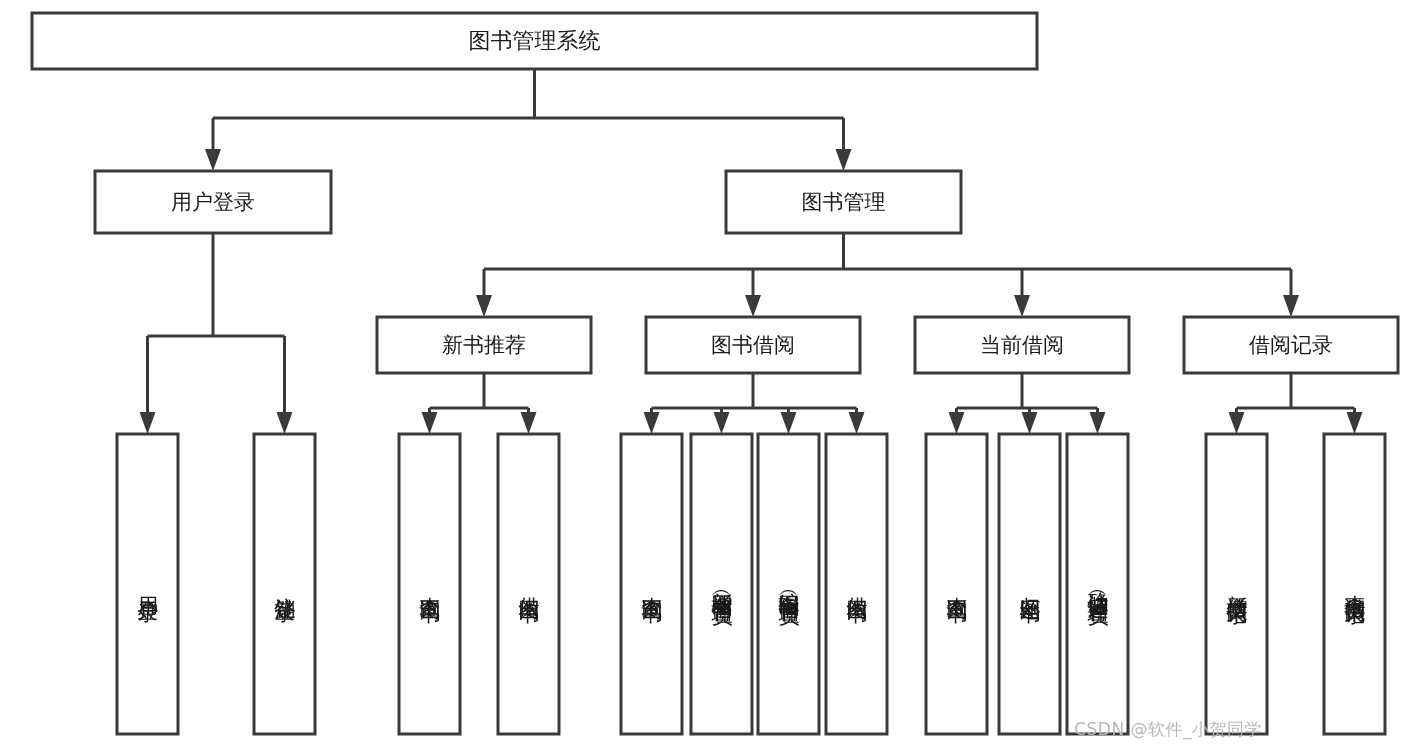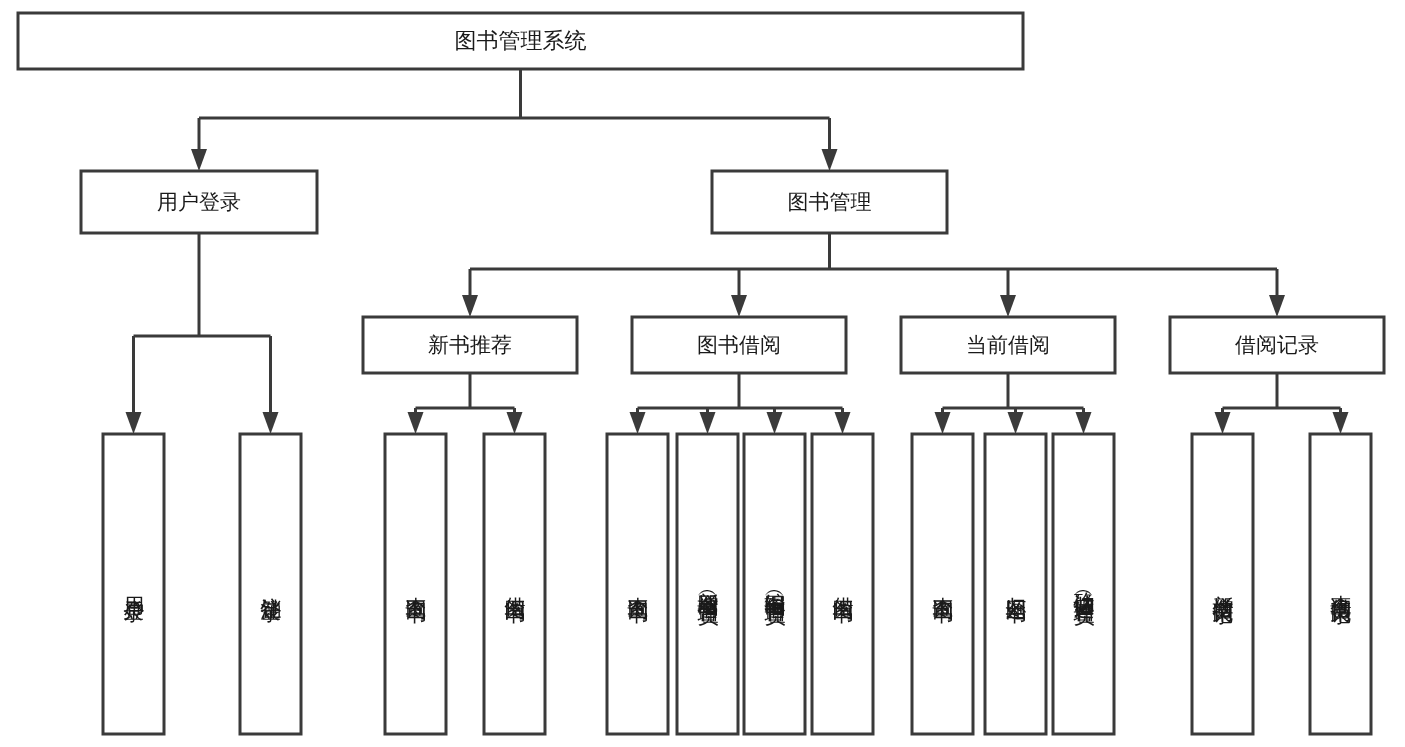--- a/index.html
+++ b/index.html
@@ -12,20 +12,21 @@
     width: 1405px;
     height: 747px;
     overflow: hidden;
     font-family: "DejaVu Sans", "Liberation Sans", sans-serif;
   }
   #diagram-root {
     position: relative;
     width: 1256px;
     height: 747px;
     background: #ffffff;
+    margin-left: 14px;
   }
   svg#tree-svg {
     position: absolute;
     left: 0;
     top: 0;
     width: 1405px;
     height: 747px;
     display: block;
   }
   .node-box {
@@ -214,13 +215,14 @@
         <span class="leaf-label">确认归还（管理员）</span>
       </div>
       <div class="leaf-label-wrap" style="left: 1192px; top: 434px; width: 61px; height: 300px;">
         <span class="leaf-label">新增借阅记录</span>
       </div>
       <div class="leaf-label-wrap" style="left: 1310px; top: 434px; width: 61px; height: 300px;">
         <span class="leaf-label">查询借阅记录</span>
       </div>
     </div>
 
+  <div class="watermark">CSDN @软件_小贺同学</div>
 </div>
 
 </body></html>

